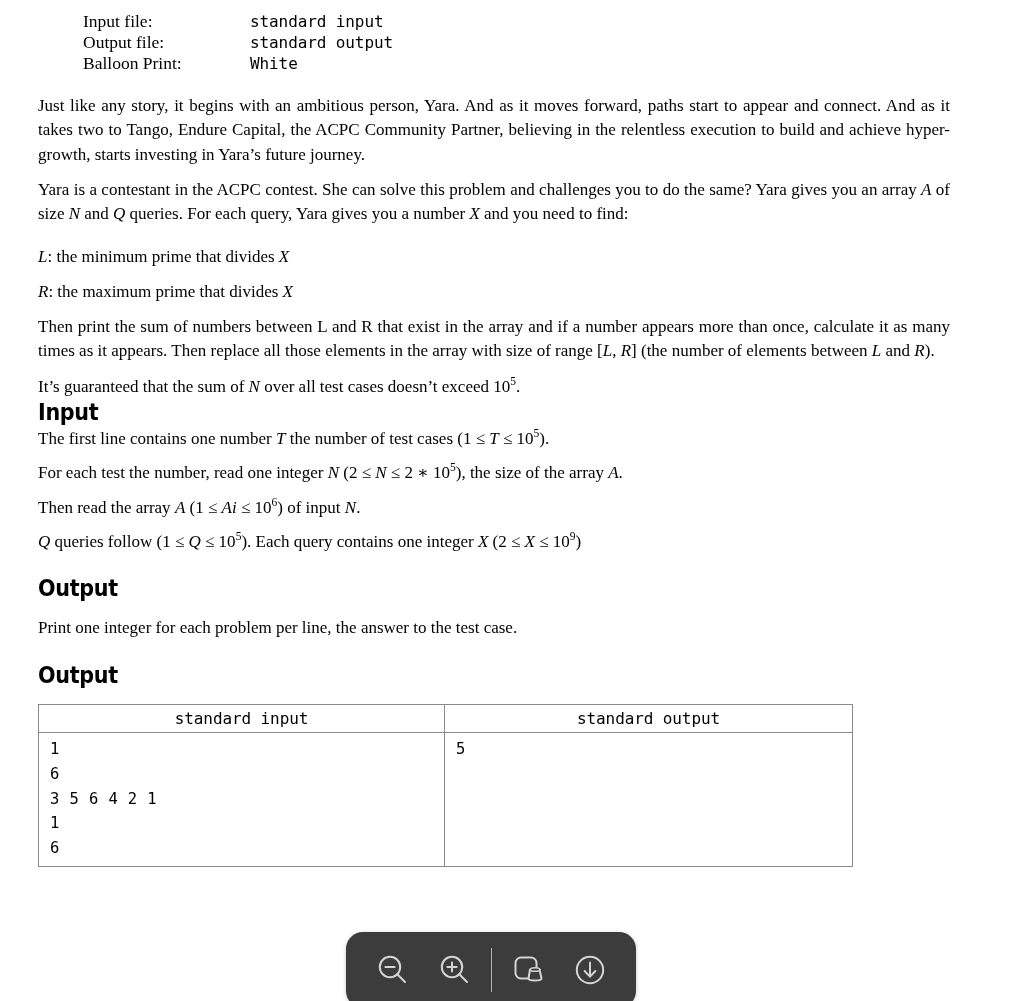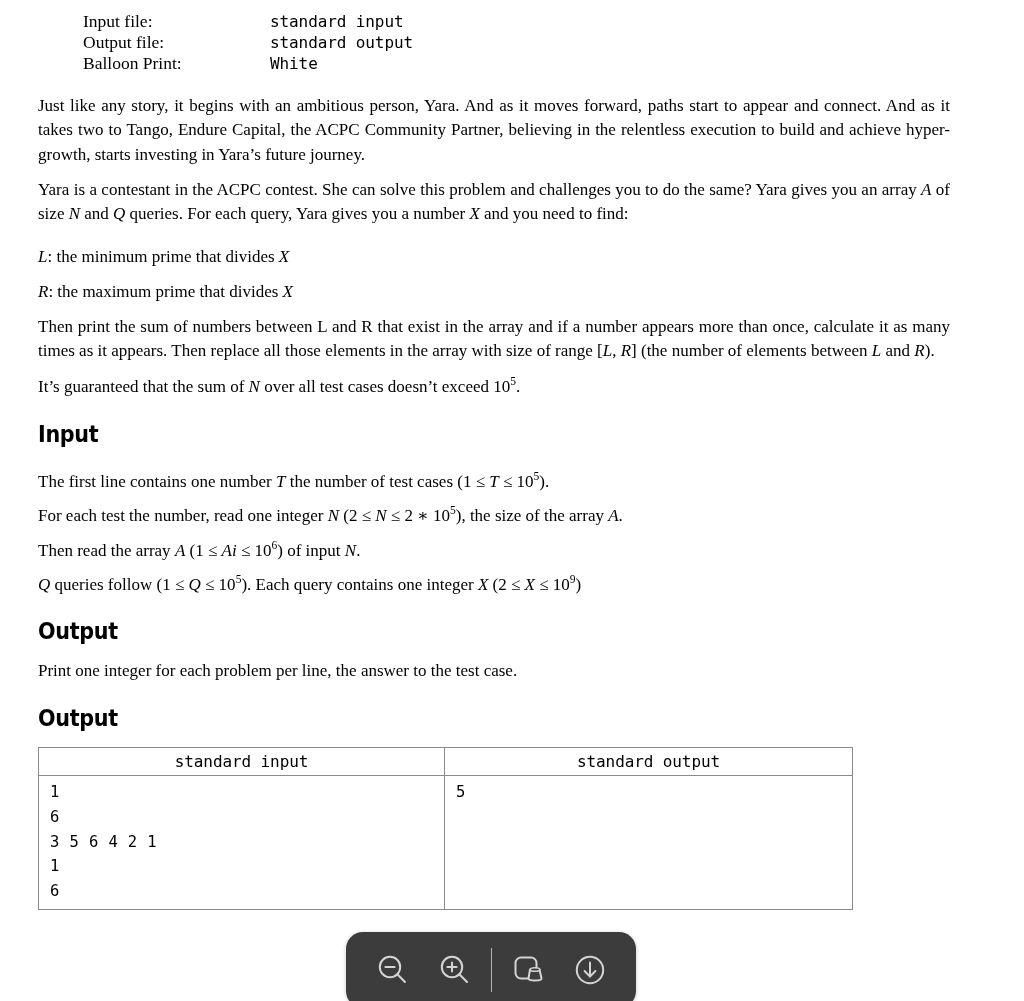--- a/index.html
+++ b/index.html
@@ -37,21 +37,20 @@
 
   
   .meta-block {
     margin: 11px 0 0 0;
     padding: 0 0 0 83px;
   }
   .meta-row {
     display: flex;
     align-items: baseline;
     height: 21px;
-    gap: 20px;
   }
   .meta-label {
     font-family: "Liberation Serif", "DejaVu Serif", serif;
     font-size: 17.5px;
     width: 167px;
     flex: 0 0 167px;
     white-space: nowrap;
   }
   .meta-value {
     font-family: "DejaVu Sans Mono", "Liberation Mono", monospace;
@@ -191,23 +190,23 @@
     <p class="para" style="margin-top:11px;"><span>Yara is a contestant in the ACPC contest. She can solve this problem and challenges you to do the same? Yara gives you an array </span><span class="it">A</span><span> of size </span><span class="it">N</span><span> and </span><span class="it">Q</span><span> queries. For each query, Yara gives you a number </span><span class="it">X</span><span> and you need to find:</span></p>
 
     <p class="para nojustify" style="margin-top:19px;"><span class="it">L</span><span>: the minimum prime that divides </span><span class="it">X</span></p>
 
     <p class="para nojustify" style="margin-top:10px;"><span class="it">R</span><span>: the maximum prime that divides </span><span class="it">X</span></p>
 
     <p class="para" style="margin-top:11px;"><span>Then print the sum of numbers between L and R that exist in the array and if a number appears more than once, calculate it as many times as it appears. Then replace all those elements in the array with size of range [</span><span class="it">L</span><span>, </span><span class="it">R</span><span>] (the number of elements between </span><span class="it">L</span><span> and </span><span class="it">R</span><span>).</span></p>
 
     <p class="para nojustify" style="margin-top:11px;"><span>It’s guaranteed that the sum of </span><span class="it">N</span><span> over all test cases doesn’t exceed 10</span><sup class="exp">5</sup><span>.</span></p>
 
-    <h2 class="section" style="margin-top:22px;">Input</h2>
-
-    <p class="para nojustify" style="margin-top:23px;"><span>The first line contains one number </span><span class="it">T</span><span> the number of test cases (1 ≤ </span><span class="it">T</span><span> ≤ 10</span><sup class="exp">5</sup><span>).</span></p>
+    <h2 class="section" style="">Input</h2>
+
+    <p class="para nojustify" style="margin-top:2px;"><span>The first line contains one number </span><span class="it">T</span><span> the number of test cases (1 ≤ </span><span class="it">T</span><span> ≤ 10</span><sup class="exp">5</sup><span>).</span></p>
 
     <p class="para nojustify" style="margin-top:10px;"><span>For each test the number, read one integer </span><span class="it">N</span><span> (2 ≤ </span><span class="it">N</span><span> ≤ 2 ∗ 10</span><sup class="exp">5</sup><span>), the size of the array </span><span class="it">A</span><span>.</span></p>
 
     <p class="para nojustify" style="margin-top:10px;"><span>Then read the array </span><span class="it">A</span><span> (1 ≤ </span><span class="it">Ai</span><span> ≤ 10</span><sup class="exp">6</sup><span>) of input </span><span class="it">N</span><span>.</span></p>
 
     <p class="para nojustify" style="margin-top:10px;"><span class="it">Q</span><span> queries follow (1 ≤ </span><span class="it">Q</span><span> ≤ 10</span><sup class="exp">5</sup><span>). Each query contains one integer </span><span class="it">X</span><span> (2 ≤ </span><span class="it">X</span><span> ≤ 10</span><sup class="exp">9</sup><span>)</span></p>
 
     <h2 class="section" style="margin-top:21px;">Output</h2>
 
     <p class="para nojustify" style="margin-top:15px;">Print one integer for each problem per line, the answer to the test case.</p>

